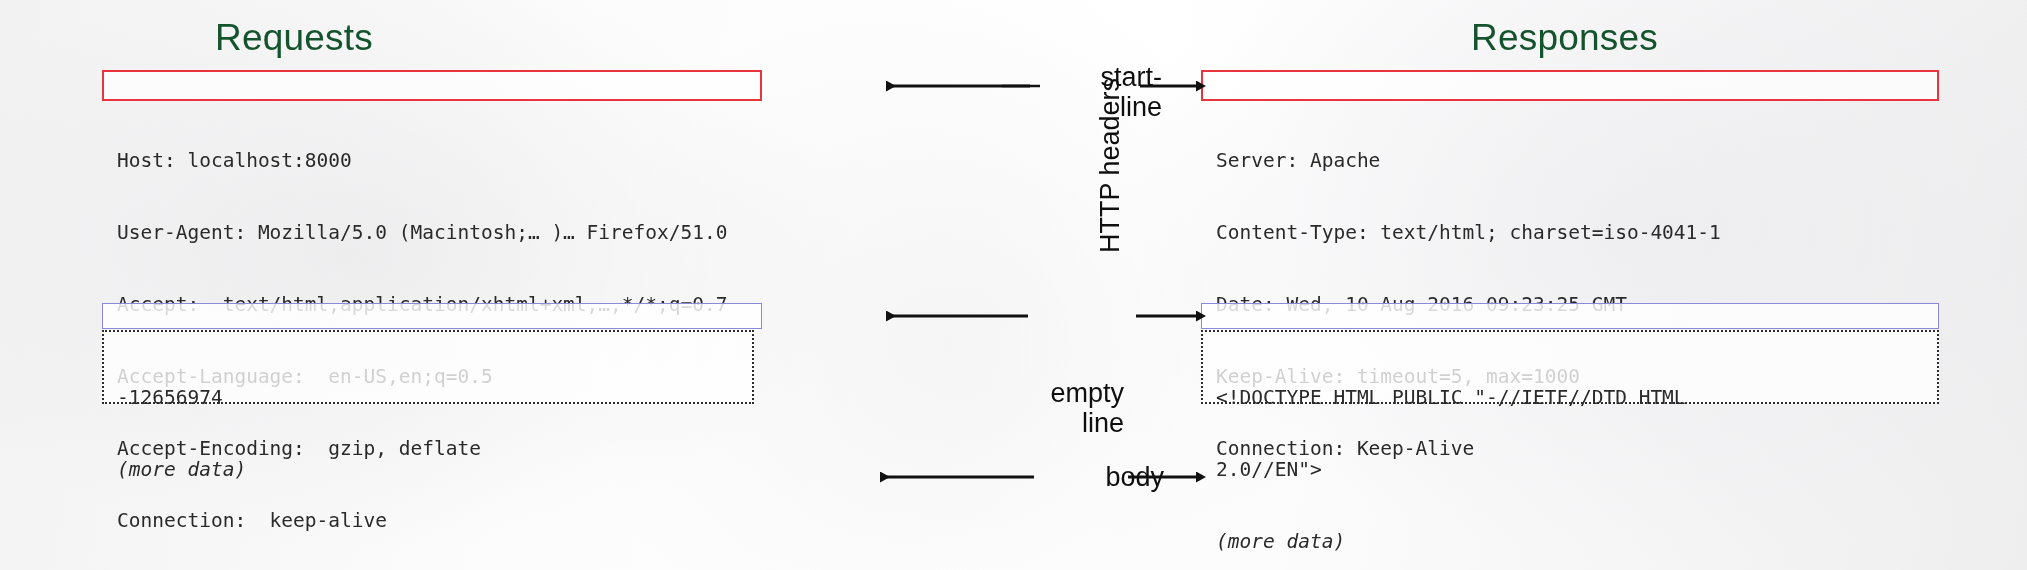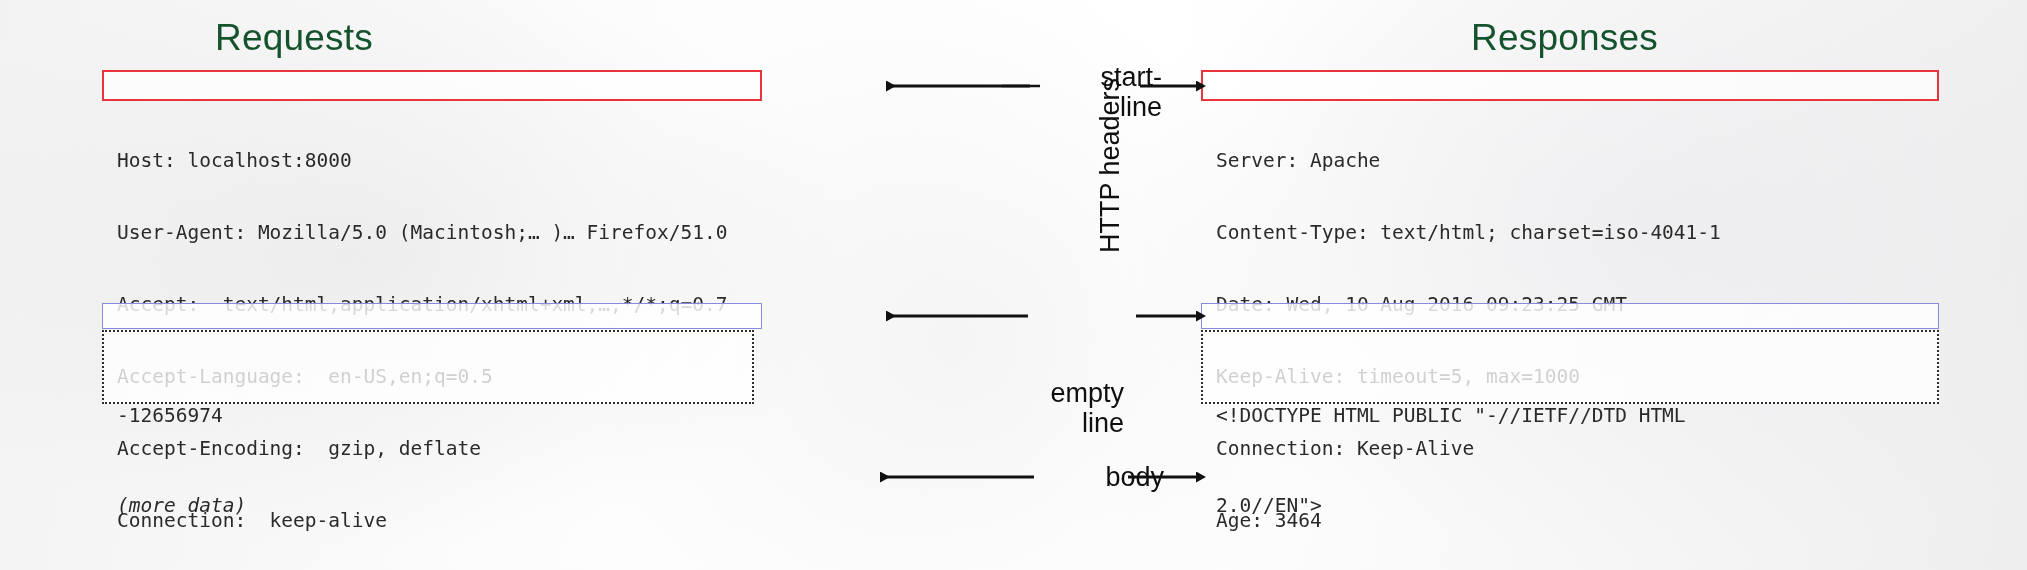--- a/index.html
+++ b/index.html
@@ -81,21 +81,21 @@
 
   .body-box {
     position: absolute;
     border: 2px dotted #2d2d2d;
     background: rgba(255,255,255,0.78);
     box-sizing: border-box;
     padding: 6px 0 6px 13px;
   }
   #req-body-box { left: 102px;  top: 330px; width: 652px; height: 74px; }
   #res-body-box { left: 1201px; top: 330px; width: 738px; height: 74px; }
-  .body-box .bline { display: block; margin-top: 18px; }
+  .body-box .bline { display: block; }
   .body-box .italic { font-style: italic; }
 
   
   .center-label {
     position: absolute;
     font-size: 27px;
     color: #0f0f0f;
     text-align: right;
     line-height: 30px;
     white-space: pre-line;
@@ -162,21 +162,20 @@
   <div class="startline-box mono" id="res-startline-box">
     <span>HTTP/1.1 403 Forbidden</span>
   </div>
 
   <div class="headers-list mono" id="res-headers">
     <span class="hline">Server: Apache</span>
     <span class="hline">Content-Type: text/html; charset=iso-4041-1</span>
     <span class="hline">Date: Wed, 10 Aug 2016 09:23:25 GMT</span>
     <span class="hline">Keep-Alive: timeout=5, max=1000</span>
     <span class="hline">Connection: Keep-Alive</span>
-    <span class="hline">Age: 3464</span>
     
     
     
   </div>
 
   <div class="emptyline-box mono" id="res-emptyline-box">
     <span></span>
   </div>
 
   <div class="body-box mono" id="res-body-box">

